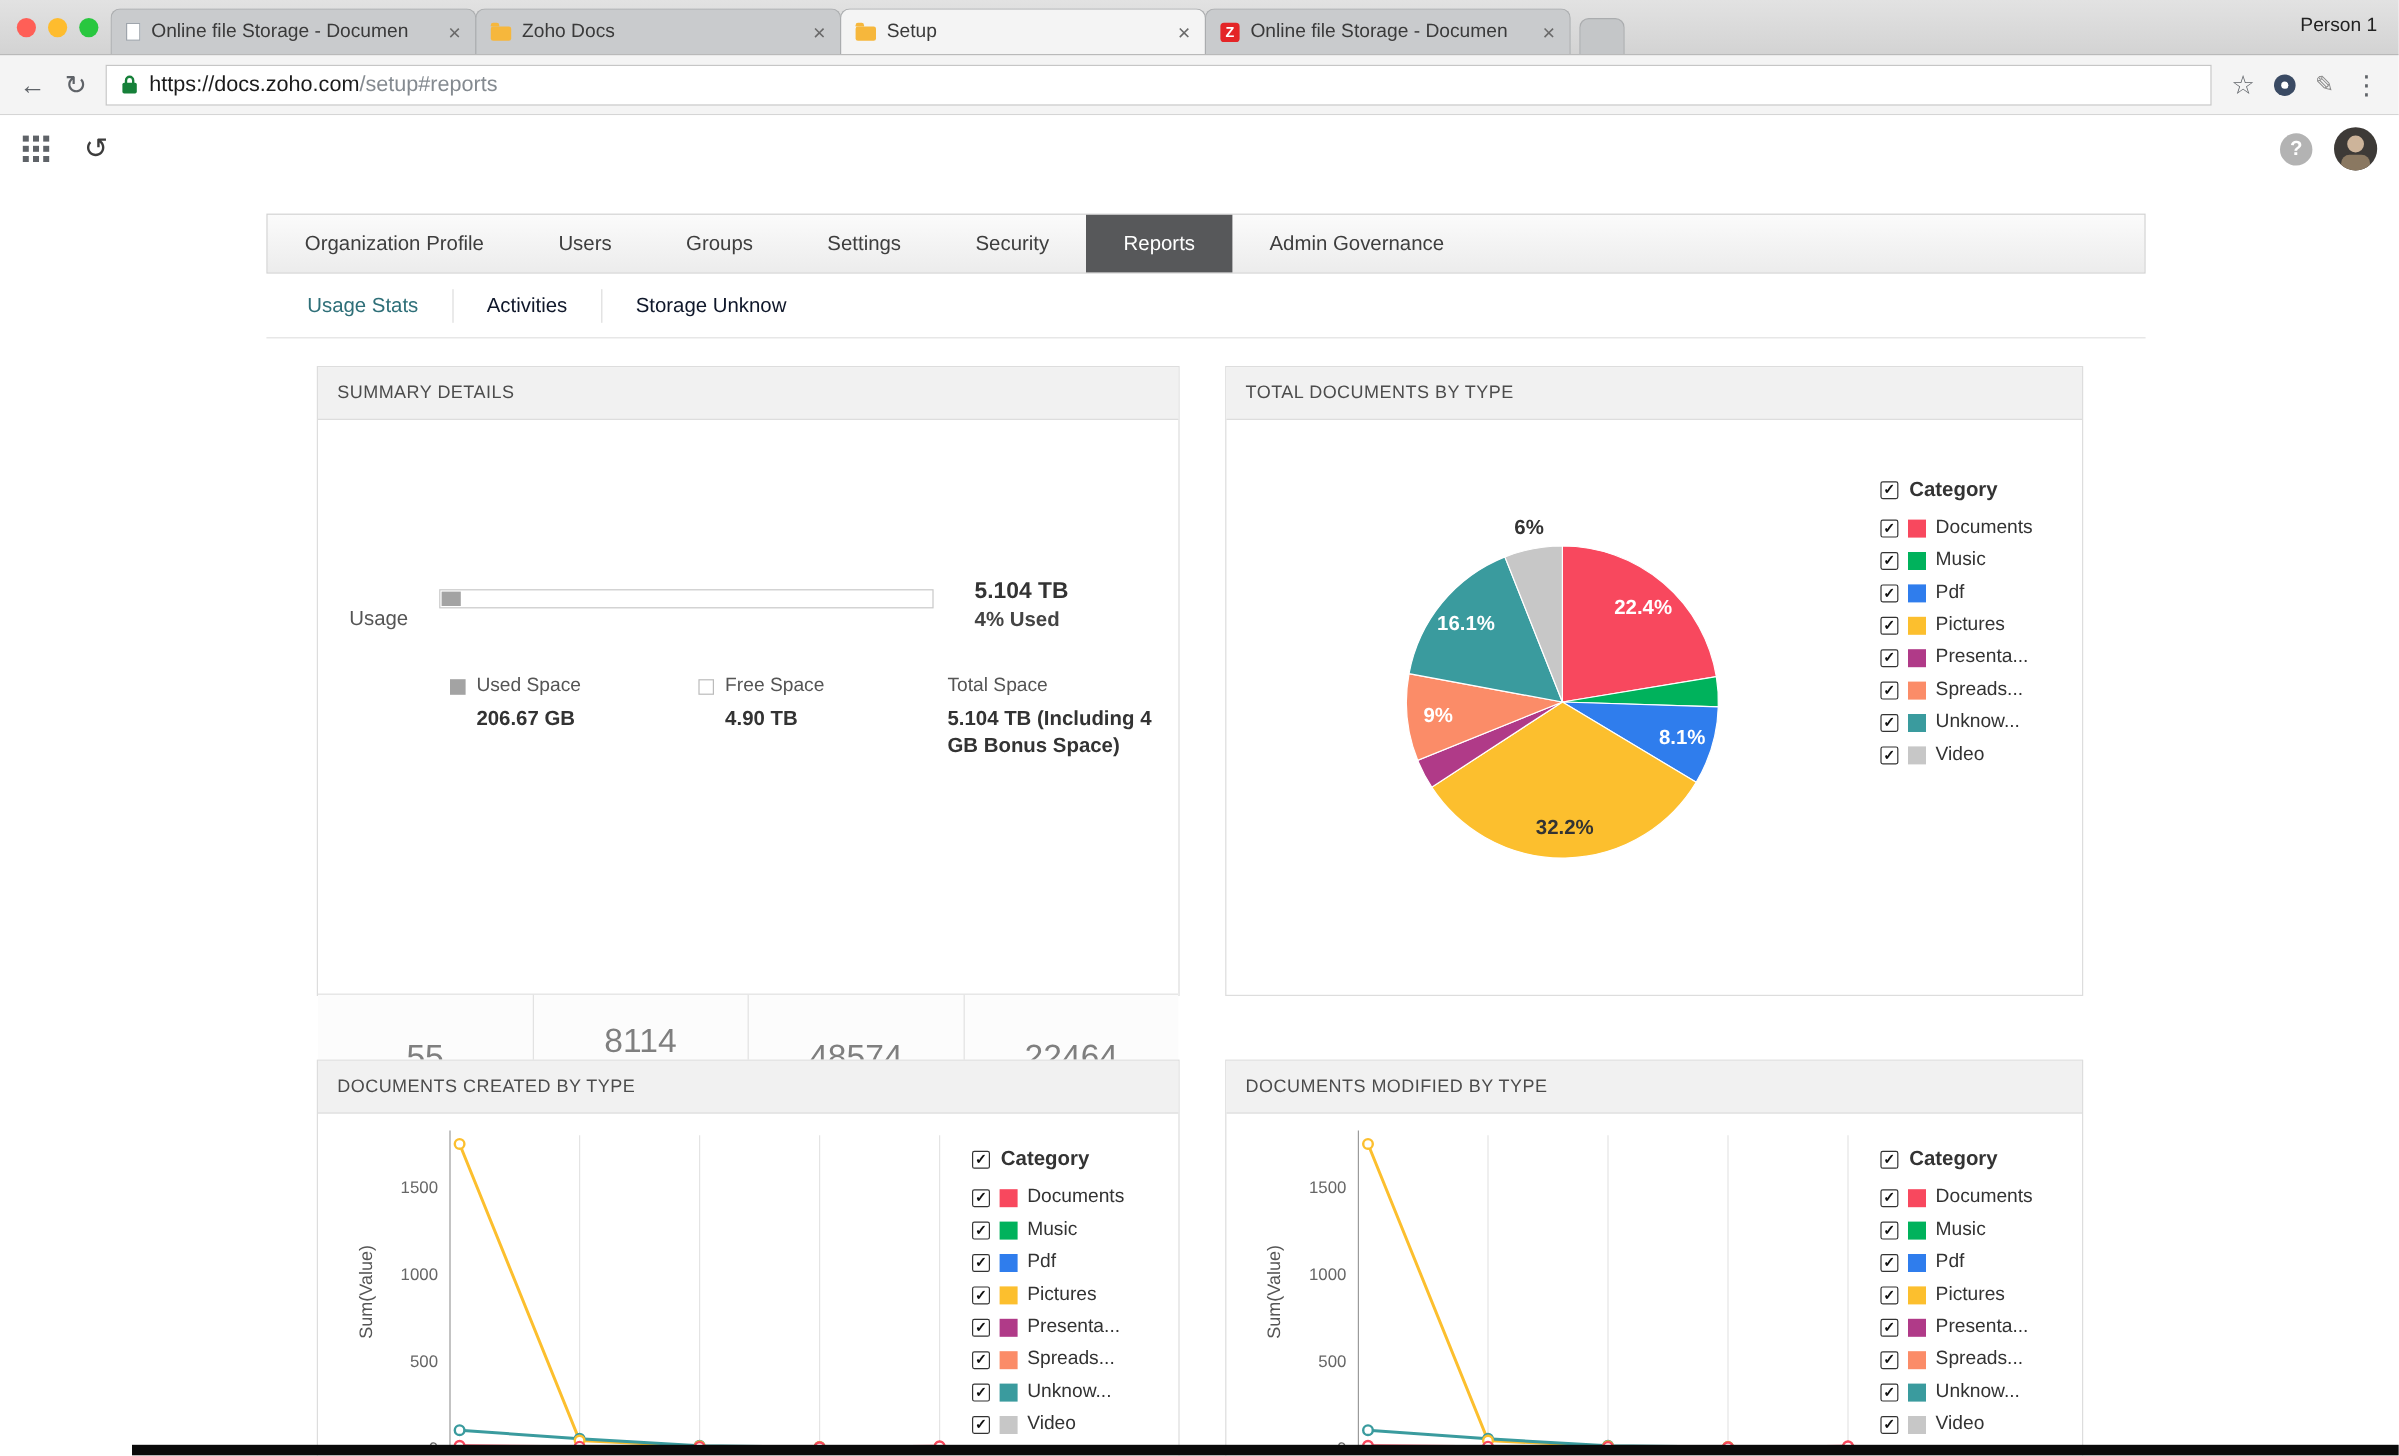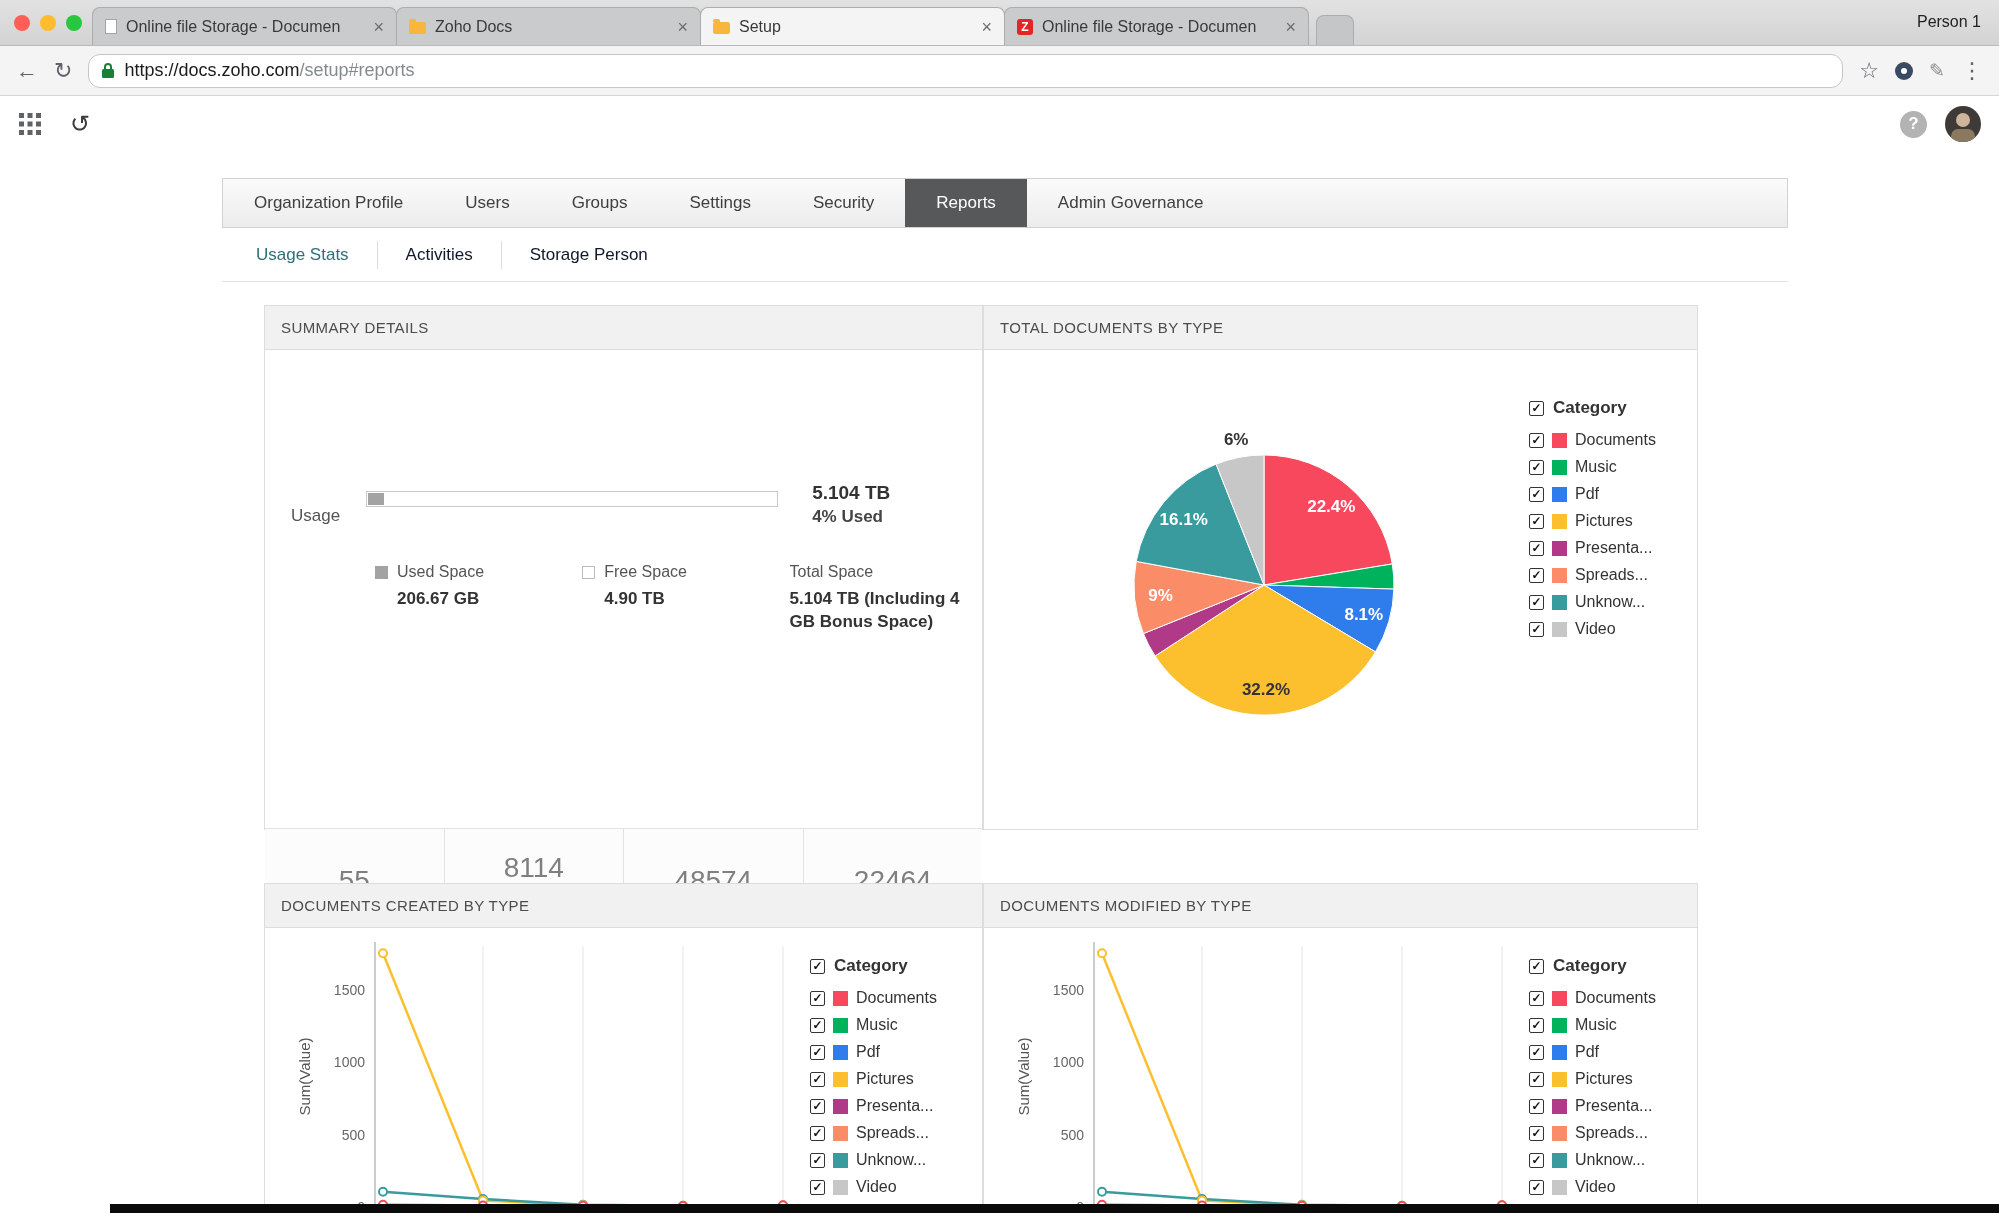--- a/index.html
+++ b/index.html
@@ -21,21 +21,21 @@
 .fav[data-icon="page"]{width:12px;height:15px;background:#fff;border:1px solid #9fa5ac}
 .fav[data-icon="folder"]{height:12px;background:#f6b73c;border-radius:2px;margin-top:2px}
 .fav[data-icon="folder"]::before{content:"";position:absolute;top:-3px;left:0;width:7px;height:3px;background:#f6b73c;border-radius:2px 2px 0 0}
 .fav[data-icon="zoho"]{width:16px;height:16px;background:#e42527;border-radius:3px}
 .fav[data-icon="zoho"]::after{content:"Z";color:#fff;font-weight:bold;font-size:12px}
 .person{position:absolute;right:18px;top:13px;font-size:16px;color:#222}
 
 
 .urlrow{height:50px;background:#f4f4f4;border-bottom:1px solid #d5d5d5;display:flex;align-items:center;padding:0 16px;gap:16px}
 .navbtn{font-size:22px;color:#5f6368;line-height:1}
-.omnibox{flex:1;height:34px;background:#fff;border:1px solid #c6c6c6;border-radius:12px;display:flex;align-items:center;padding:12px 12px;gap:9px;font-size:18px}
+.omnibox{flex:1;height:34px;background:#fff;border:1px solid #c6c6c6;border-radius:0;display:flex;align-items:center;padding:12px 12px;gap:9px;font-size:18px}
 .url-main{color:#1b1b1b}
 .url-path{color:#848a90}
 .chromeicons{display:flex;align-items:center;gap:16px}
 .ext-circle{width:18px;height:18px;border-radius:50%;background:#3a4a63;position:relative}
 .ext-circle::after{content:"";position:absolute;left:6px;top:6px;width:6px;height:6px;border-radius:50%;background:#fff}
 .eyedrop{font-size:19px;color:#8a8a8a}
 
 
 .zheader{height:56px;background:#fff;display:flex;align-items:center;padding:0 18px}
 .zreload{font-size:24px;color:#3c3c3c;margin-left:28px}
@@ -49,21 +49,21 @@
 .container{width:1566px;margin:26px 0 0 222px}
 .mainnav{height:50px;background:linear-gradient(#fbfbfb,#ececec);border:1px solid #d2d2d2;display:flex;align-items:stretch}
 .navtab{display:flex;align-items:center;padding:0 31px;font-size:17px;color:#3e3e3e;cursor:pointer}
 .navtab[data-state="active"]{background:#57585a;color:#fff}
 .subnav{height:54px;display:flex;align-items:center;border-bottom:1px solid #e2e2e2;padding-left:6px}
 .subtab{font-size:17px;color:#0f172a;padding:4px 28px;cursor:pointer}
 .subtab+.subtab{border-left:1px solid #dcdcdc}
 .subtab[data-state="active"]{color:#2e6f78}
 
 
-.panel-grid{display:flex;padding:23px 44px 0 42px}
+.panel-grid{display:flex;gap:38px;padding:23px 44px 0 42px}
 .row2{margin-top:30px}
 .panel{border:1px solid #ddd;background:#fff;position:relative}
 .p-summary,.p-line1{width:719px}
 .p-pie,.p-line2{width:715px}
 .row1 .panel{height:525px}
 .row2 .panel{height:520px}
 .panel-header{height:44px;background:#f1f1f1;border-bottom:1px solid #ddd;display:flex;align-items:center;padding-left:16px;font-size:15px;color:#4c4c4c;letter-spacing:.4px}
 .panel-body{position:relative;height:calc(100% - 44px)}
 
 
@@ -222,21 +222,21 @@
       </div>
 
   </nav>
 
   <div class="subnav">
 
       <div class="subtab" data-state="active">Usage Stats</div>
 
       <div class="subtab" data-state="normal">Activities</div>
 
-      <div class="subtab" data-state="normal">Storage Person</div>
+      <div class="subtab" data-state="normal">Storage Unknow</div>
 
   </div>
 
   <div class="panel-grid row1">
 
     <section class="panel p-summary">
       <div class="panel-header">SUMMARY DETAILS</div>
       <div class="panel-body">
         <div class="usage-row">
           <span class="usage-label">Usage</span>

